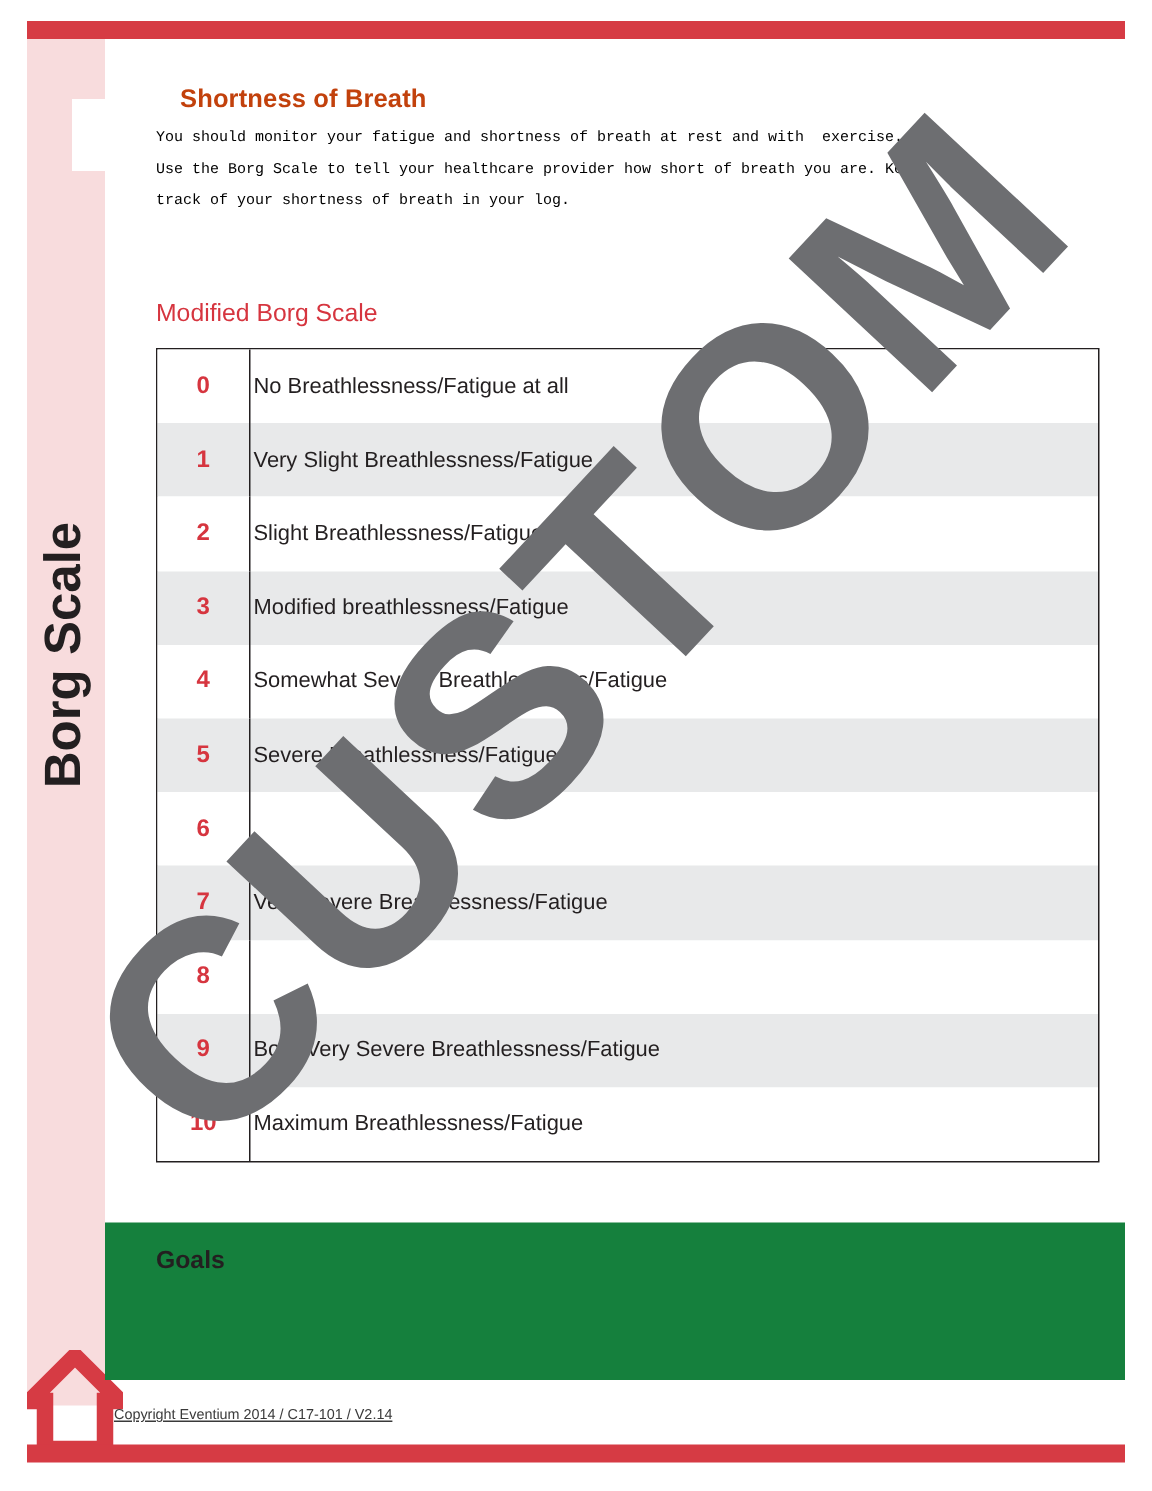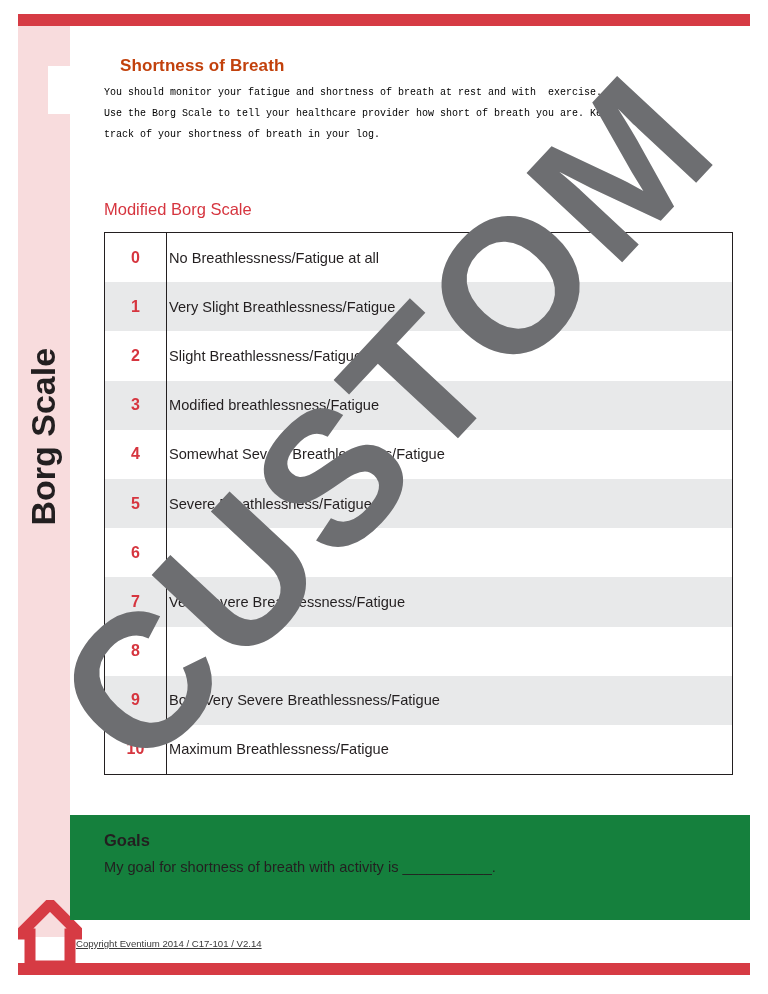--- a/index.html
+++ b/index.html
@@ -285,21 +285,20 @@
             <td class="num">10</td>
             <td class="desc">Maximum  Breathlessness/Fatigue</td>
           </tr>
         </tbody>
     </table>
   </div>
 
   <div class="goals-panel">
     <div class="goals-inner">
       <div class="goals-title">Goals</div>
-      <div class="goals-line">My goal for shortness of breath with activity is ___________.</div>
     </div>
   </div>
 
   <div class="footer">Copyright Eventium 2014 / C17-101 / V2.14</div>
 
   <div class="bottom-bar"></div>
 
   <div class="watermark">
     <div class="watermark-text">CUSTOM</div>
   </div>

